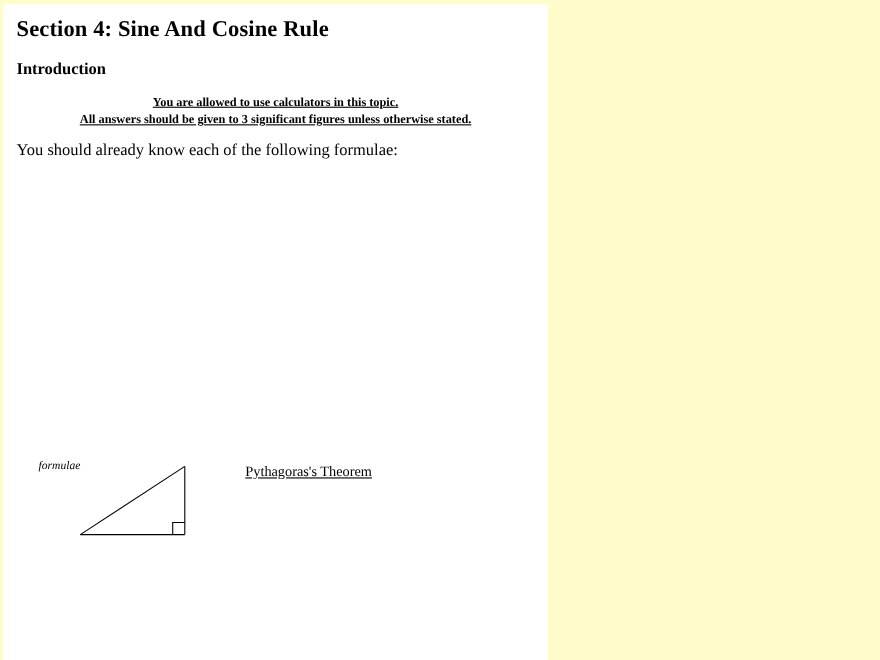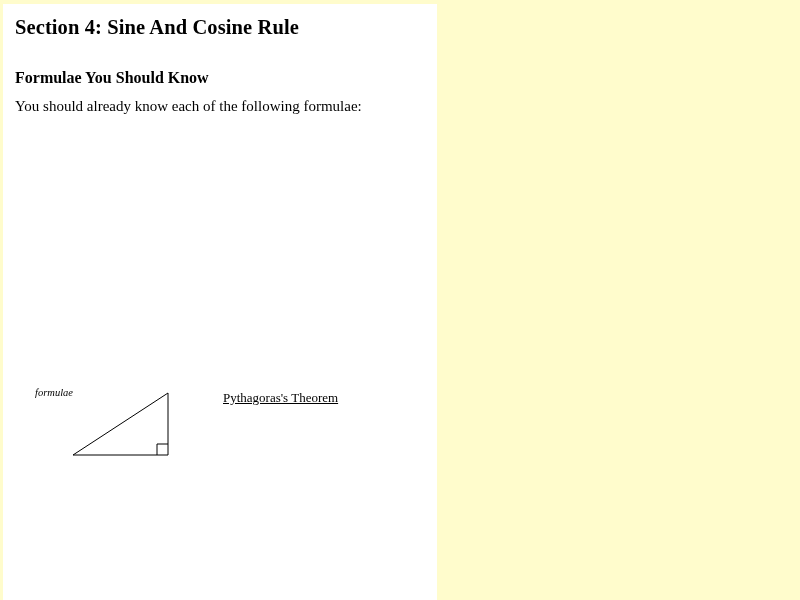--- a/index.html
+++ b/index.html
@@ -10,21 +10,21 @@
     width: 800px;
     height: 600px;
     overflow: hidden;
     background: #fffccc;
     font-family: "Liberation Serif", "DejaVu Serif", serif;
   }
   .page-wrap {
     position: absolute;
     left: 3px;
     top: 4px;
-    width: 434px;
+    width: 495px;
     height: 596px;
     background: #ffffff;
     overflow: hidden;
   }
   .content {
     padding: 8px 12px 0 12px;
     color: #000;
   }
   h1.doc-title {
     font-size: 20.5px;
@@ -95,26 +95,30 @@
   }
 </style>
 </head>
 <body>
 
 <div class="page-wrap">
   <div class="content">
 
     <h1 class="doc-title">Section 4: Sine And Cosine Rule</h1>
 
+    <h2 class="section-head">Introduction</h2>
 
 
 
 
+    <div class="notice">
+      <span>You are allowed to use calculators in this topic.</span><br>
+      <span>All answers should be given to 3 significant figures unless otherwise stated.</span>
+    </div>
 
-    <h2 class="section-head big">Formulae You Should Know</h2>
 
     <p class="lead">You should already know each of the following formulae:</p>
   </div>
 
   <div class="fig-row">
 
     <div class="tag-italic" style="left:8px; top:272px; width:62px;">
       <div>formulae</div>
 
     </div>

